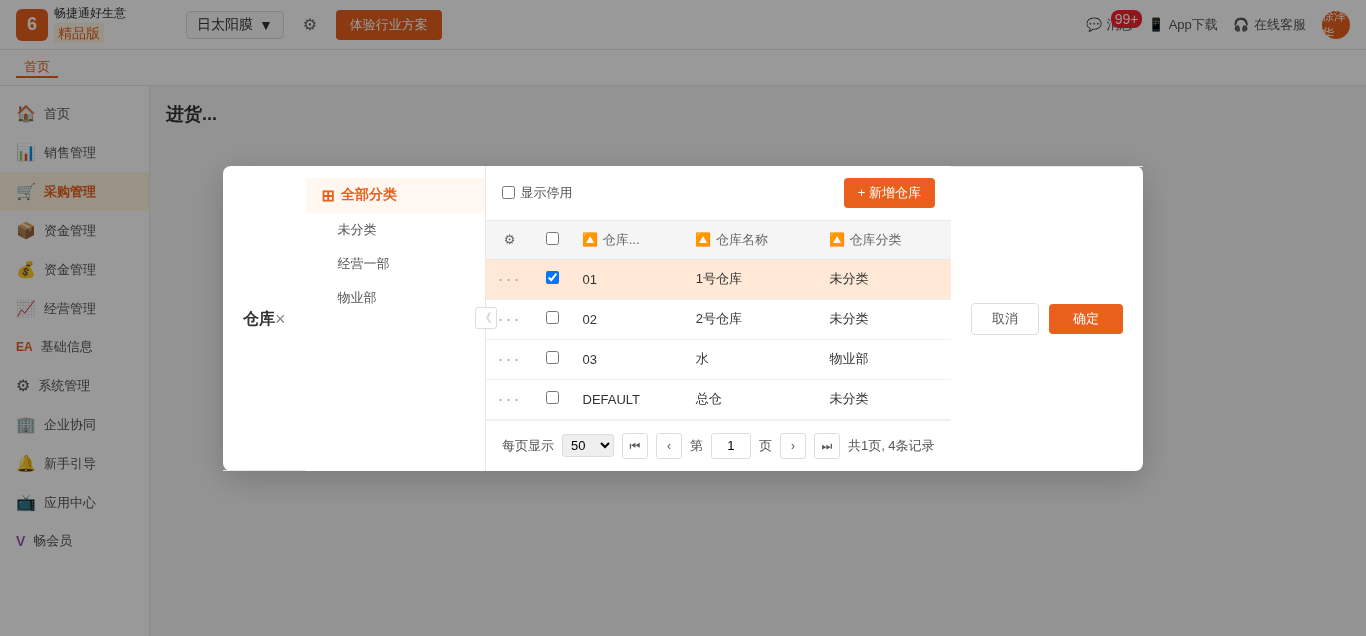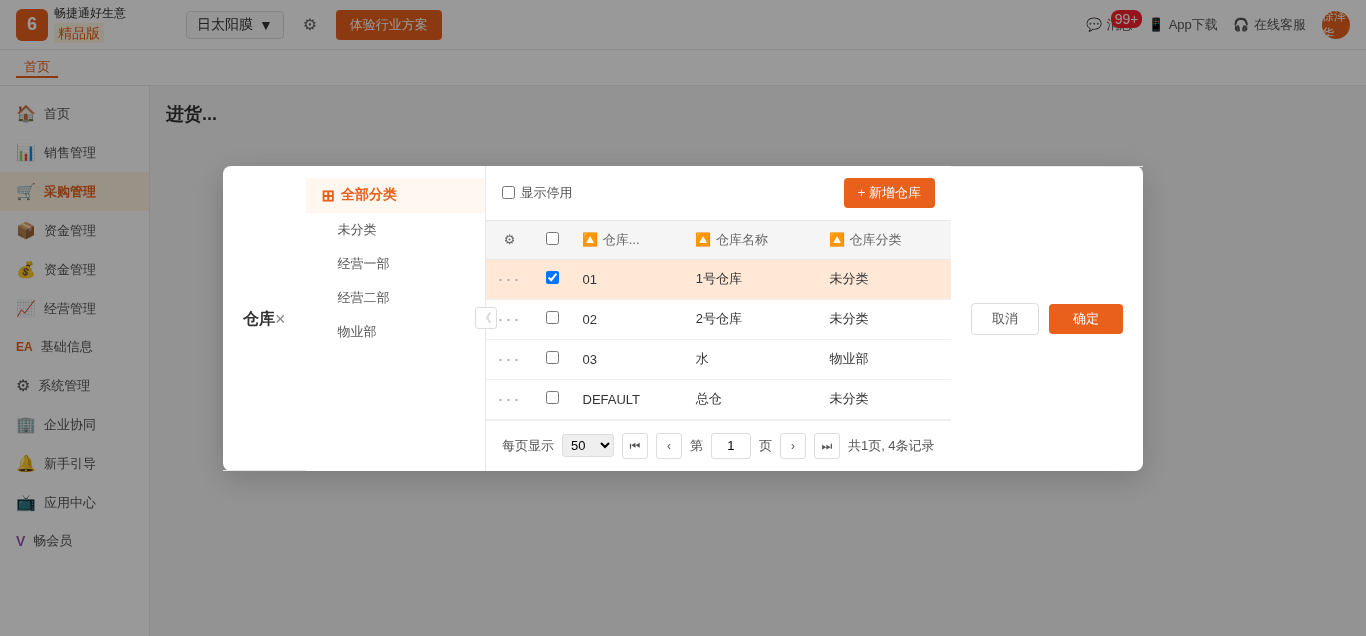--- a/index.html
+++ b/index.html
@@ -397,21 +397,20 @@
 
     <div class="modal-body">
 
       <div class="category-panel" style="position:relative;">
         <div class="category-all">
           <span style="color:#e8601c;font-size:16px;">⊞</span>
           <span>全部分类</span>
         </div>
         <div class="category-item">未分类</div>
         <div class="category-item">经营一部</div>
-        <div class="category-item">经营二部</div>
         <div class="category-item">物业部</div>
 
         <div style="position:absolute;right:-12px;top:50%;transform:translateY(-50%);width:22px;height:22px;background:#fff;border:1px solid #ddd;border-radius:3px;display:flex;align-items:center;justify-content:center;cursor:pointer;z-index:5;font-size:12px;color:#aaa;">《</div>
       </div>
 
       <div class="table-panel">
 
         <div class="table-toolbar">
           <div class="show-disabled">
             <input type="checkbox" style="">

